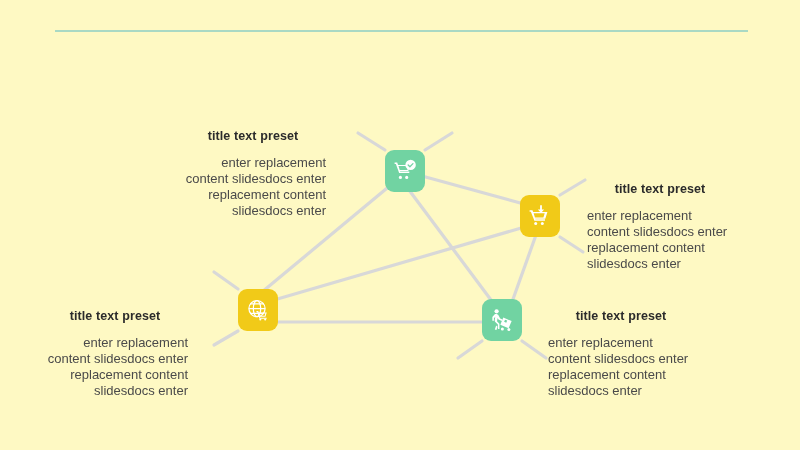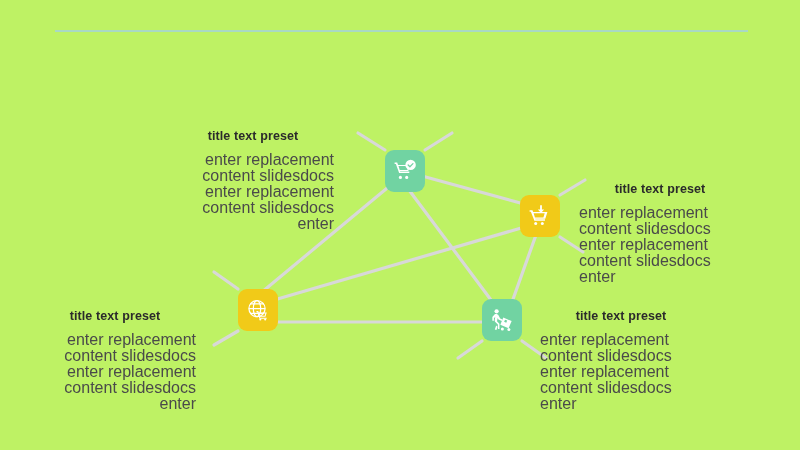--- a/index.html
+++ b/index.html
@@ -14,21 +14,21 @@
     overflow: hidden;
     font-family: "Liberation Sans", sans-serif;
     -webkit-font-smoothing: antialiased;
   }
 
   #slide {
     position: absolute;
     left: 0; top: 0;
     width: 800px;
     height: 450px;
-    background: #bef264;
+    background: #fef9c3;
   }
 
   
   #top-rule {
     position: absolute;
     left: 55px;
     top: 30px;
     width: 693px;
     height: 2px;
     background: #a9d9c4;
@@ -69,24 +69,24 @@
   .tb-title {
     font-size: 12.5px;
     font-weight: bold;
     color: #2b2b2b;
     letter-spacing: .1px;
     margin: 0 0 9px 0;
     text-align: center;
     white-space: nowrap;
   }
   .tb-body {
-    font-size: 16px;
+    font-size: 13px;
     line-height: 16px;
     color: #4a4a4a;
-    margin: 4px;
+    margin: 12px;
   }
   .align-right .tb-body { text-align: right; }
   .align-left  .tb-body { text-align: left; }
 
   #text-top-left     { left: 168px; top: 129px; }
   #text-right        { left: 575px; top: 182px; }
   #text-bottom-left  { left: 30px;  top: 309px; }
   #text-bottom-right { left: 536px; top: 309px; }
 </style>
 </head>

